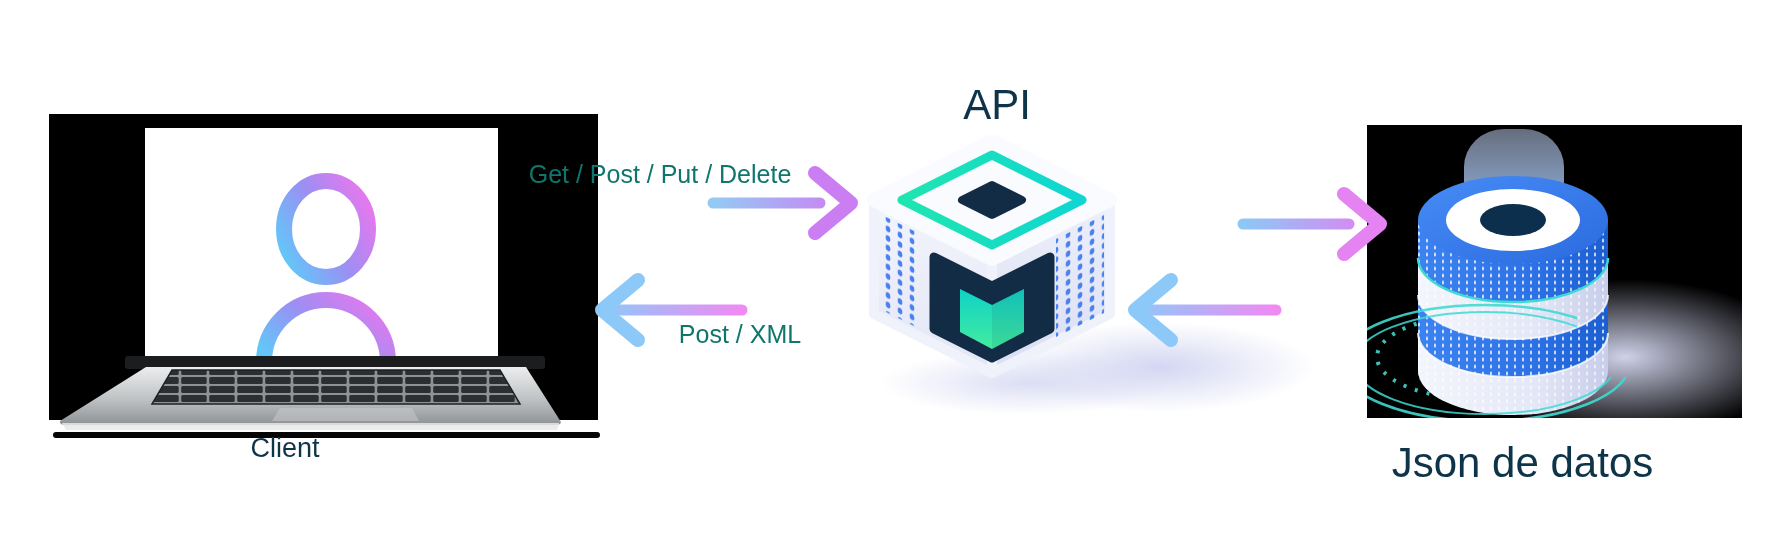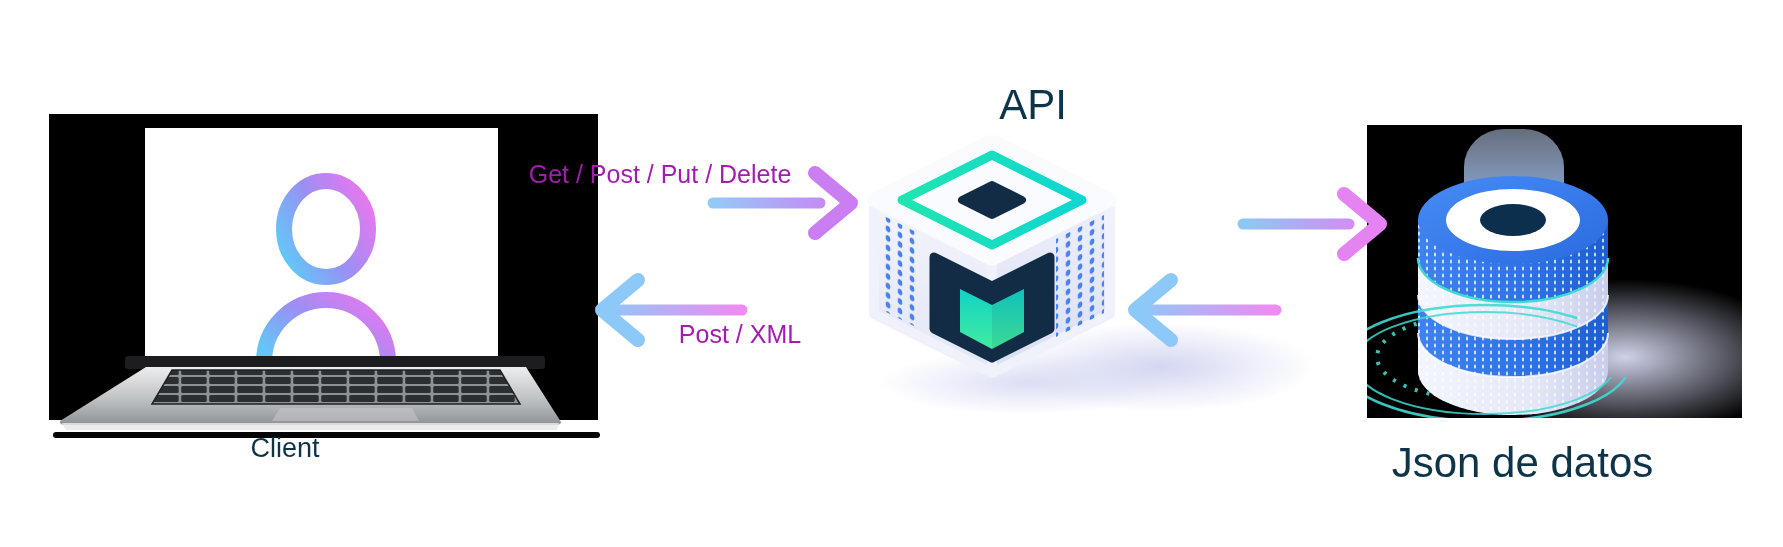--- a/index.html
+++ b/index.html
@@ -5,23 +5,23 @@
   html,body{margin:0;padding:0;background:#ffffff;}
   .canvas{
     position:relative;width:1783px;height:547px;background:#ffffff;overflow:hidden;
     font-family:"Liberation Sans","DejaVu Sans",sans-serif;
   }
   .panel-black{position:absolute;background:#000;z-index:1;}
   .layer-svg{position:absolute;z-index:2;}
   .arrows-svg{position:absolute;left:0;top:0;z-index:4;pointer-events:none;}
   .node-label{position:absolute;z-index:5;text-align:center;color:#0E3449;line-height:1.1;}
   .client-label{left:160px;top:434px;width:250px;font-size:27px;}
-  .api-label{left:948px;top:82px;width:170px;font-size:42px;}
+  .api-label{left:912px;top:82px;width:170px;font-size:42px;}
   .db-label{left:1370px;top:440px;width:305px;font-size:42px;}
-  .arrow-label{position:absolute;z-index:5;text-align:center;color:#a21caf;font-size:25px;line-height:1.15;}
+  .arrow-label{position:absolute;z-index:5;text-align:center;color:#0f766e;font-size:25px;line-height:1.15;}
   .request-label{left:480px;top:160px;width:360px;}
   .response-label{left:640px;top:320px;width:200px;}
 </style>
 </head>
 <body>
 
 <div class="canvas">
 
   <div class="panel-black" style="left:49px;top:114px;width:549px;height:306px;"></div>
 

